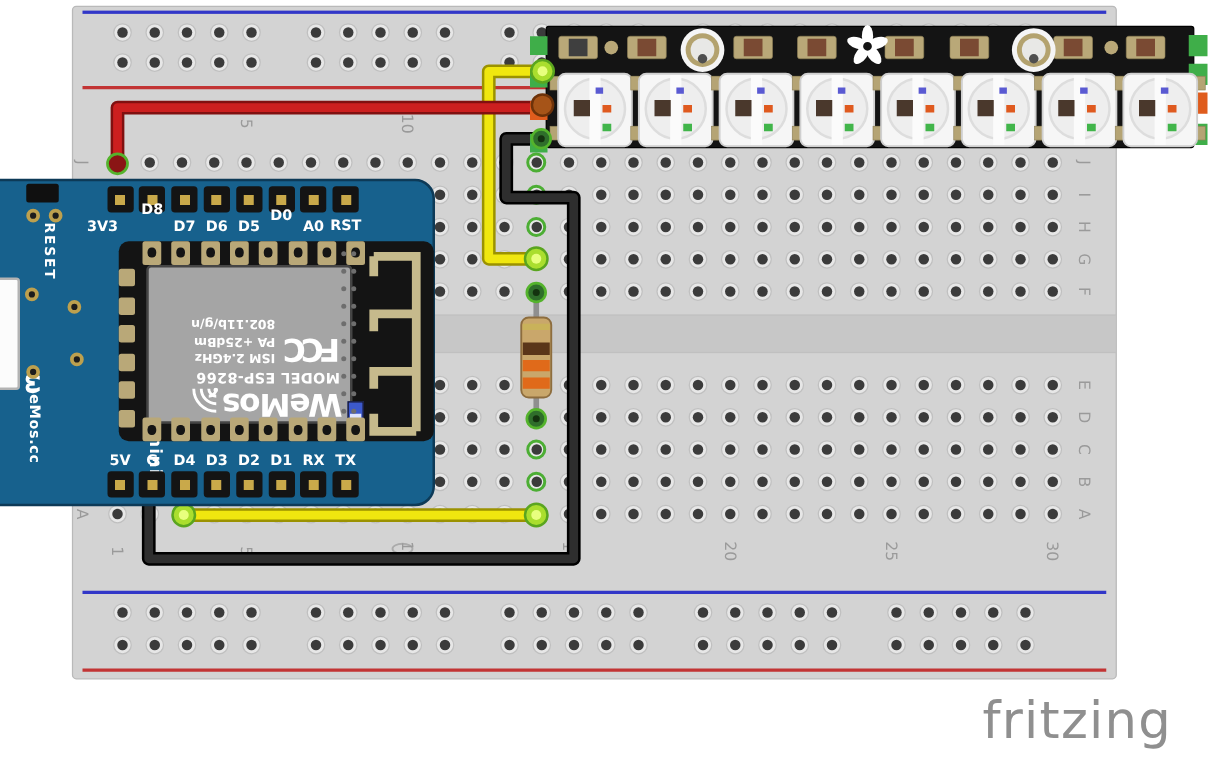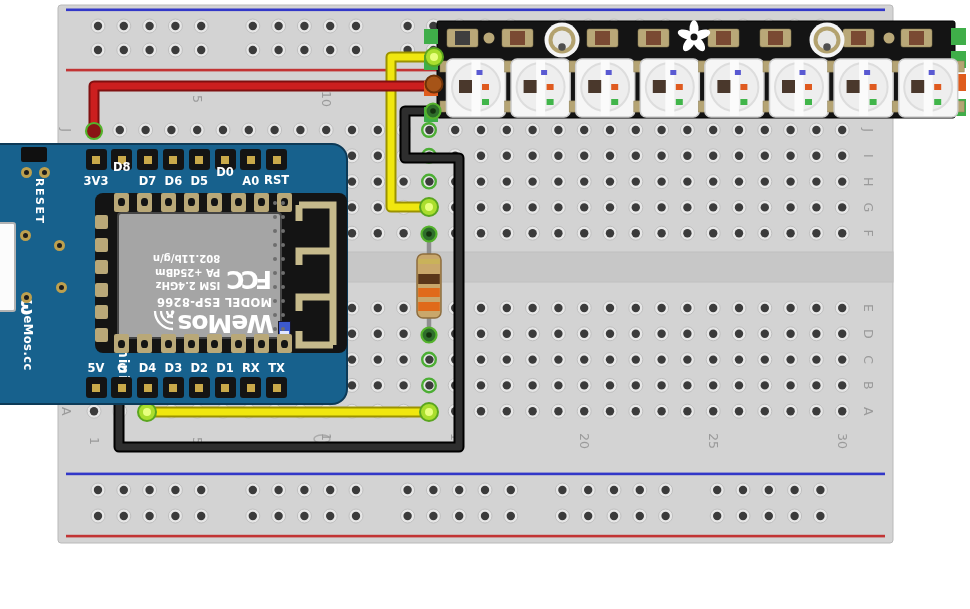--- a/index.html
+++ b/index.html
@@ -1205,21 +1205,21 @@
       <div class="bhole" style="left: 25.5px; top: 84.5px;"></div>
       <div class="bhole" style="left: 59.5px; top: 94.5px;"></div>
       <div class="bhole" style="left: 61.5px; top: 136.5px;"></div>
       <div class="bhole" style="left: 26.5px; top: 146.5px;"></div>
       <div class="pin" style="left: 91.5px; top: 4px;">
         <b></b>
       </div>
       <div class="pin" style="left: 91.5px; top: 232px;">
         <b></b>
       </div>
-      <div class="pinlab" style="left: 102px; top: 29px;">3V3</div>
+      <div class="pinlab" style="left: 88px; top: 29px;">3V3</div>
       <div class="pinlab" style="left: 102px; top: 216px; text-align: center;">5V</div>
       <div class="pin" style="left: 117.3px; top: 4px;">
         <b></b>
       </div>
       <div class="pin" style="left: 117.3px; top: 232px;">
         <b></b>
       </div>
       <div class="pinlab" style="left: 127.8px; top: 15px;">D8</div>
       <div class="pinlab" style="left: 127.8px; top: 216px;">G</div>
       <div class="pin" style="left: 143.1px; top: 4px;">
@@ -1265,13 +1265,14 @@
       <div class="pin" style="left: 272.1px; top: 4px;">
         <b></b>
       </div>
       <div class="pin" style="left: 272.1px; top: 232px;">
         <b></b>
       </div>
       <div class="pinlab" style="left: 282.6px; top: 28px;">RST</div>
       <div class="pinlab" style="left: 282.6px; top: 216px;">TX</div>
     </div>
 
+  <div id="fritzing">fritzing</div>
 </div>
 
 </body></html>

